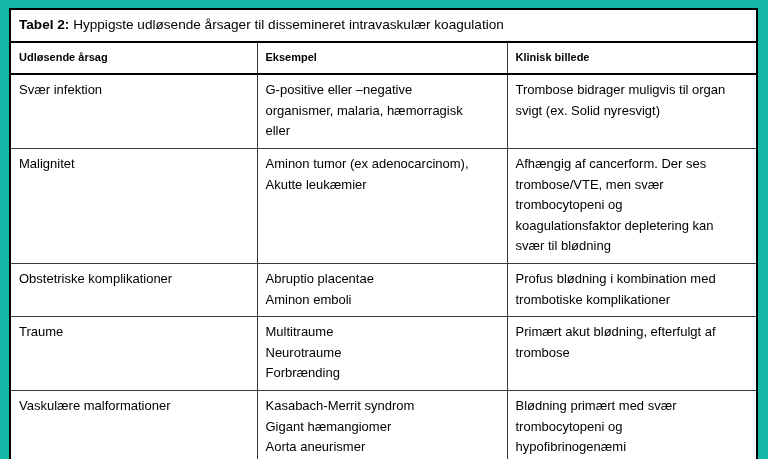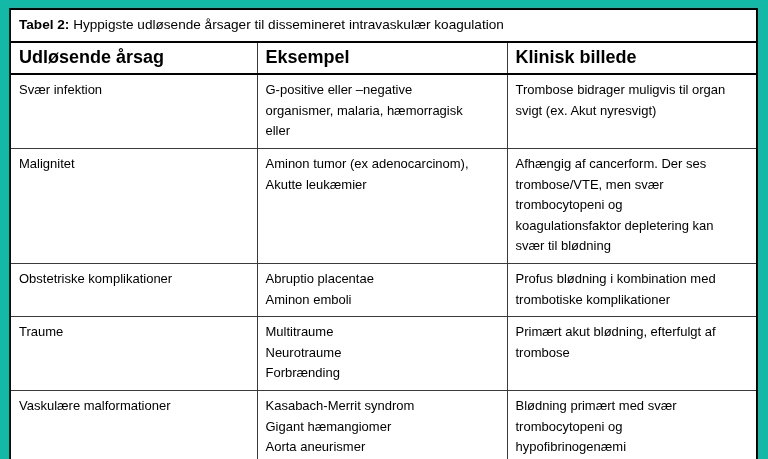--- a/index.html
+++ b/index.html
@@ -65,21 +65,21 @@
   .title-strong {
     font-weight: bold;
   }
 
   
   tr.head-row td {
     font-weight: bold;
     border-bottom: 2px solid #000000;
     padding-top: 4px;
     padding-bottom: 6px;
-    font-size: 18px;
+    font-size: 11px;
   }
   tr.head-row td + td { border-left: 1.5px solid #3a3a3a; }
 
   
   tr.body-row td {
     border-bottom: 1.5px solid #3a3a3a;
   }
   tr.body-row td + td { border-left: 1.5px solid #3a3a3a; }
 
   tr.body-row.last td {
@@ -114,21 +114,21 @@
 
         <tr class="body-row">
           <td>Svær infektion</td>
           <td>
             <span class="cell-line">G-positive eller –negative</span>
             <span class="cell-line">organismer, malaria, hæmorragisk</span>
             <span class="cell-line">eller</span>
           </td>
           <td>
             <span class="cell-line">Trombose bidrager muligvis til organ</span>
-            <span class="cell-line">svigt (ex. Akut nyresvigt)</span>
+            <span class="cell-line">svigt (ex. Solid nyresvigt)</span>
           </td>
         </tr>
 
         <tr class="body-row">
           <td>Malignitet</td>
           <td>
             <span class="cell-line">Aminon tumor (ex adenocarcinom),</span>
             <span class="cell-line">Akutte leukæmier</span>
           </td>
           <td>

